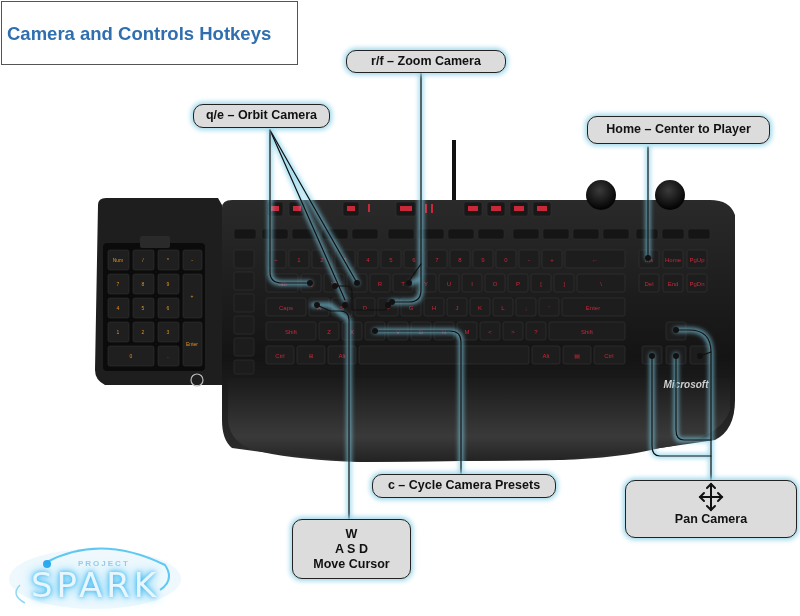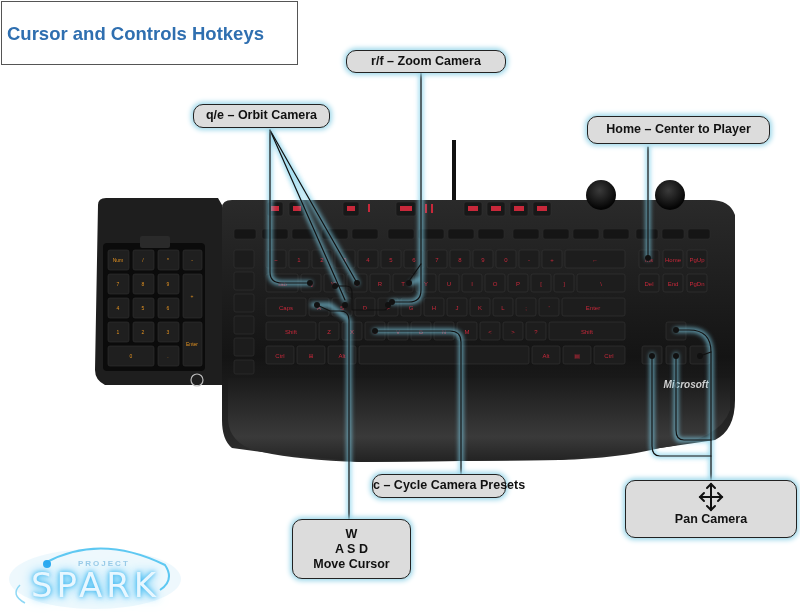--- a/index.html
+++ b/index.html
@@ -15,21 +15,21 @@
   .callout.single { line-height:20px; }
   .logo { position:absolute; left:0; top:535px; width:190px; height:81px; }
   .logo .project { position:absolute; left:78px; top:24px; font-size:8px; letter-spacing:2px; color:#9ccbe8; font-weight:bold;text-align:center; }
   .logo .spark { position:absolute; left:31px; top:30px; font-size:34px; letter-spacing:4px; color:#e8f7ff;
                  text-shadow:0 0 4px #39b5f0, 0 0 8px #4fc3f7, 0 0 14px #7fd4f7; font-family:"DejaVu Sans", sans-serif; }
 </style>
 </head>
 <body>
 
 <div class="title-box">
-  <span class="title">Cursor and Controls Hotkeys</span>
+  <span class="title">Camera and Controls Hotkeys</span>
 </div>
 
 <svg class="kb-svg" width="800" height="616" viewBox="0 0 800 616">
   <defs>
     <linearGradient id="body" x1="0" y1="0" x2="0" y2="1">
       <stop offset="0" stop-color="#2a2a2a"></stop>
       <stop offset="0.6" stop-color="#141414"></stop>
       <stop offset="1" stop-color="#2e2e2e"></stop>
     </linearGradient>
     <linearGradient id="rest" x1="0" y1="0" x2="0" y2="1">
@@ -355,21 +355,21 @@
 </div>
 
 <div class="callout single" style="left:193px; top:104px; width:137px; height:24px;">
   <span>q/e – Orbit Camera</span>
 </div>
 
 <div class="callout single" style="left:587px; top:116px; width:183px; height:28px; line-height:24px;">
   <span>Home – Center to Player</span>
 </div>
 
-<div class="callout single" style="left:372px; top:474px; width:134px; height:24px;">
+<div class="callout single" style="left:372px; top:474px; width:184px; height:24px;">
   <span>c – Cycle Camera Presets</span>
 </div>
 
 <div class="callout" style="left:292px; top:519px; width:119px; height:60px; padding-top:7px; line-height:15px;">
   <div>W</div>
   <div>A S D</div>
   <div>Move Cursor</div>
 </div>
 
 <div class="callout" style="left:625px; top:480px; width:172px; height:58px; padding-top:0;">

